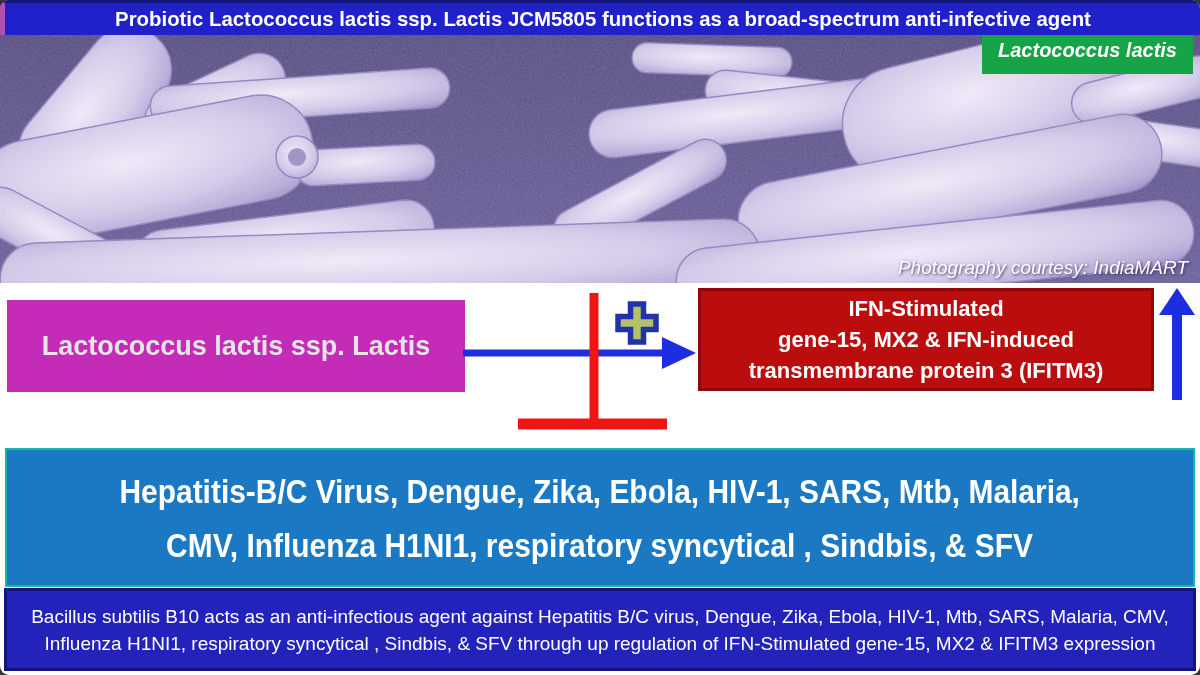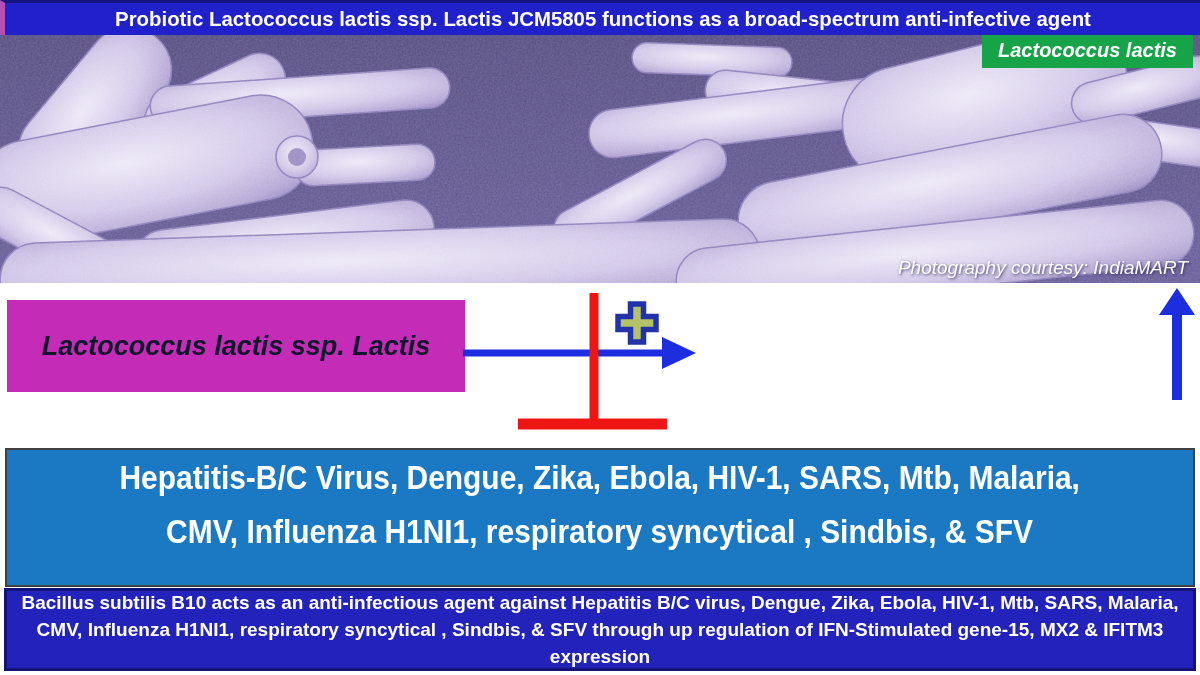--- a/index.html
+++ b/index.html
@@ -1,87 +1,88 @@
 <!DOCTYPE html>
 <html><head>
 <meta charset="utf-8">
 <style>
   html,body { margin:0; padding:0; background:#333; }
   * { box-sizing:border-box; }
   .slide {
     position:relative; width:1200px; height:675px; overflow:hidden;
     background:#ffffff;
     font-family:"Liberation Sans", sans-serif;
+    border-radius:9px;
   }
   
   .top-bar {
     position:absolute; left:0; top:0; width:1200px; height:35px;
     background:#2121cc; border-top:3px solid #15157e; border-left:5px solid #b14fb3;
     display:flex; align-items:center; justify-content:center;
   }
   .top-bar .title {
     color:#ffffff; font-size:21px; font-weight:bold; white-space:nowrap;
     transform:scaleX(0.97); transform-origin:center;
   }
   
   .photo {
     position:absolute; left:0; top:35px; width:1200px; height:248px;
     background:#5d5390;
   }
   .photo svg { display:block; }
   .species-label {
     position:absolute; top:0; right:7px; background:#17a348;
     color:#ffffff; font-size:20px; font-weight:bold; font-style:italic;
-    padding:4px 16px 6px 16px;
+    padding:4px 16px 12px 16px;
   }
   .photo-credit {
     position:absolute; right:12px; bottom:4px;
     color:#ffffff; font-size:19px; font-weight:normal; font-style:italic;
     text-shadow:1px 1px 3px rgba(50,40,90,0.9);
   }
   
   .probiotic-box {
     position:absolute; left:7px; top:300px; width:458px; height:92px;
     background:#c42bb6; display:flex; flex-direction:column;
     align-items:center; justify-content:center;
   }
   .probiotic-box div {
-    color:#0f172a; font-size:27px; font-weight:bold; line-height:40px; white-space:nowrap;font-style:italic;
+    color:#e5e5e5; font-size:27px; font-weight:bold; line-height:40px; white-space:nowrap;
   }
   .ifn-box {
     position:absolute; left:698px; top:288px; width:456px; height:103px;
     background:#bb0d0d; border:3px solid #8e0a0a;
     display:flex; flex-direction:column; align-items:center; justify-content:center;
   }
   .ifn-box div {
     color:#fff; font-size:22px; font-weight:bold; line-height:31px; white-space:nowrap;
   }
   .diagram-overlay {
     position:absolute; left:0; top:283px; width:1200px; height:162px;
     pointer-events:none;
   }
   
   .pathogen-box {
     position:absolute; left:5px; top:448px; width:1190px; height:139px;
-    background:#1b79c3; border:2px solid #404040;
-    display:flex; flex-direction:column; align-items:center; 
+    background:#1b79c3; border:2px solid #14b8a6;
+    display:flex; flex-direction:column; align-items:center; justify-content:center;
   }
   .pathogen-box div {
     color:#fff; font-size:34px; font-weight:bold; line-height:54px; white-space:nowrap;
     transform:scaleX(0.88); transform-origin:center;
   }
   
   .summary-strip {
     position:absolute; left:4px; top:588px; width:1192px; height:83px;
     background:#2322bb; border:3px solid #131378;
     display:flex; align-items:center; justify-content:center;
     padding:2px 8px;
   }
   .summary-strip p {
-    margin:0; color:#fff; font-size:19px; font-weight:bold; line-height:27px;
+    margin:0; color:#fff; font-size:19px; font-weight:normal; line-height:27px;
     text-align:center;
   }
 </style>
 </head>
 <body>
 
 <div class="slide">
 
   <div class="top-bar">
     <div class="title">Probiotic Lactococcus lactis ssp. Lactis JCM5805  functions as a broad-spectrum anti-infective agent</div>
@@ -130,20 +131,25 @@
       <rect x="0" y="0" width="1200" height="248" filter="url(#grain)" opacity="0.33"></rect>
     </svg>
     <div class="species-label">Lactococcus lactis</div>
     <div class="photo-credit">Photography courtesy: IndiaMART</div>
   </div>
 
   <div class="probiotic-box">
     <div>Lactococcus lactis ssp. Lactis</div>
   </div>
 
+  <div class="ifn-box">
+    <div>IFN-Stimulated</div>
+    <div>gene-15, MX2 &amp; IFN-induced</div>
+    <div>transmembrane protein 3 (IFITM3)</div>
+  </div>
 
   <div class="diagram-overlay">
     <svg width="1200" height="162" viewBox="0 0 162" preserveAspectRatio="none" style="width:1200px;height:162px;">
       <g>
         <line x1="463" y1="70" x2="664" y2="70" stroke="#1d2de0" stroke-width="7"></line>
         <polygon points="662,54 696,70 662,86" fill="#1d2de0"></polygon>
       </g>
       <g>
         <line x1="594" y1="10" x2="594" y2="145" stroke="#ee1515" stroke-width="9"></line>
         <line x1="518" y1="141" x2="667" y2="141" stroke="#ee1515" stroke-width="11"></line>

